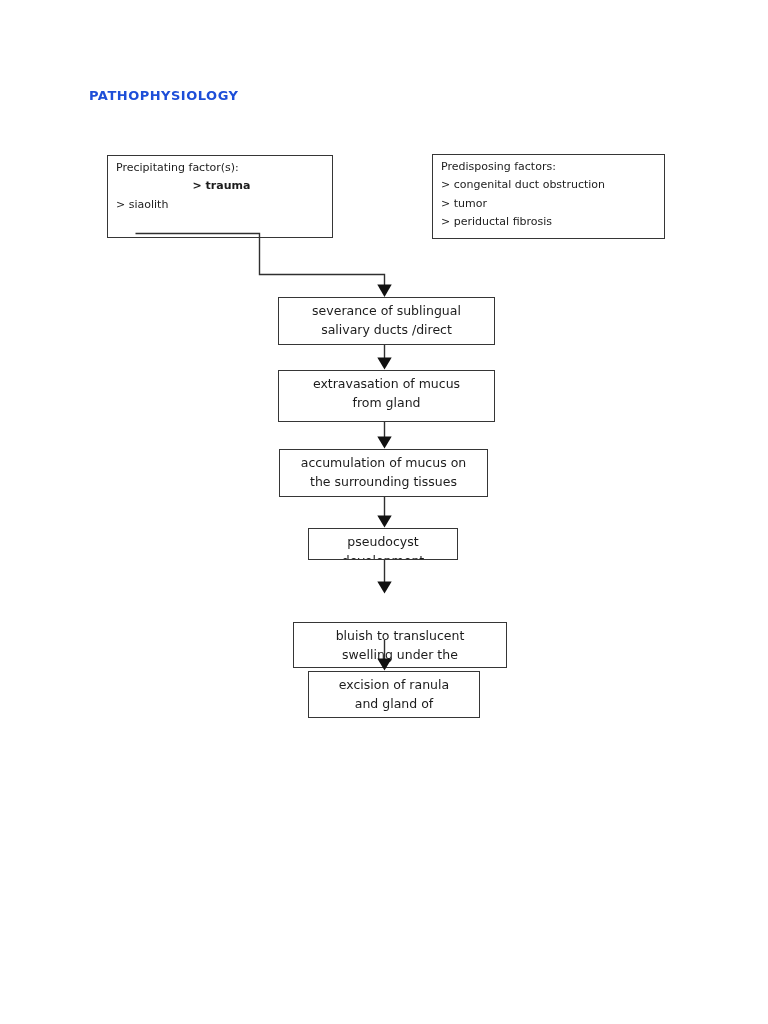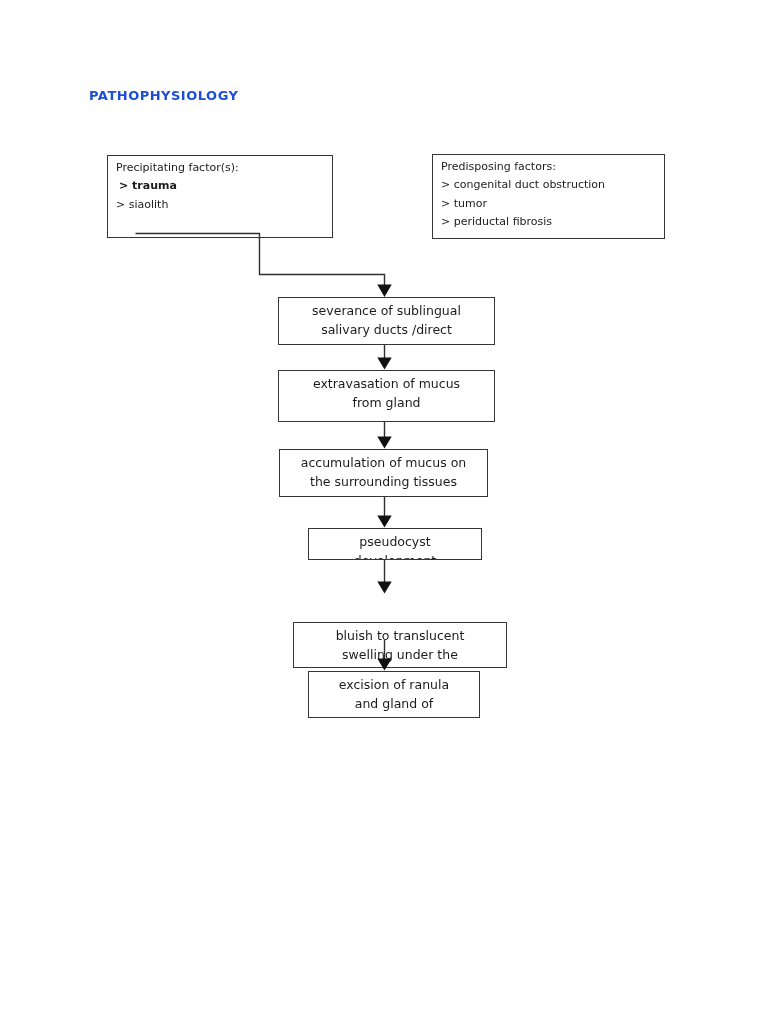--- a/index.html
+++ b/index.html
@@ -27,38 +27,38 @@
     box-sizing: border-box;
     border: 1.4px solid #363636;
     background: #ffffff;
     font-size: 11px;
     line-height: 18.3px;
     padding: 3px 8px;
     white-space: nowrap;
   }
   .precip { left: 107px; top: 155px; width: 226px; height: 83px; }
   .predis { left: 432px; top: 154px; width: 233px; height: 85px; }
-  .bold { font-weight: bold; }
+  .bold { font-weight: bold; text-align: center; }
   .indent { padding-left: 3px; }
   .flow-box {
     position: absolute;
     box-sizing: border-box;
     border: 1.4px solid #363636;
     background: #ffffff;
     font-size: 12.5px;
     line-height: 19px;
     text-align: center;
     padding-top: 3px;
     overflow: hidden;
     white-space: nowrap;
   }
   .fb1 { left: 278px; top: 297px; width: 217px; height: 48px; }
   .fb2 { left: 278px; top: 370px; width: 217px; height: 52px; }
   .fb3 { left: 279px; top: 449px; width: 209px; height: 48px; }
-  .fb4 { left: 308px; top: 528px; width: 174px; height: 32px; }
+  .fb4 { left: 308px; top: 528px; width: 150px; height: 32px; }
   .fb5 { left: 293px; top: 594px; width: 214px; height: 46px; margin-top: 28px; }
   .fb6 { left: 308px; top: 671px; width: 172px; height: 47px; }
   .flow-line { display: block; }
   .overlay {
     position: absolute;
     left: 0; top: 0;
     width: 768px; height: 1024px;
     pointer-events: none;
   }
 </style>

